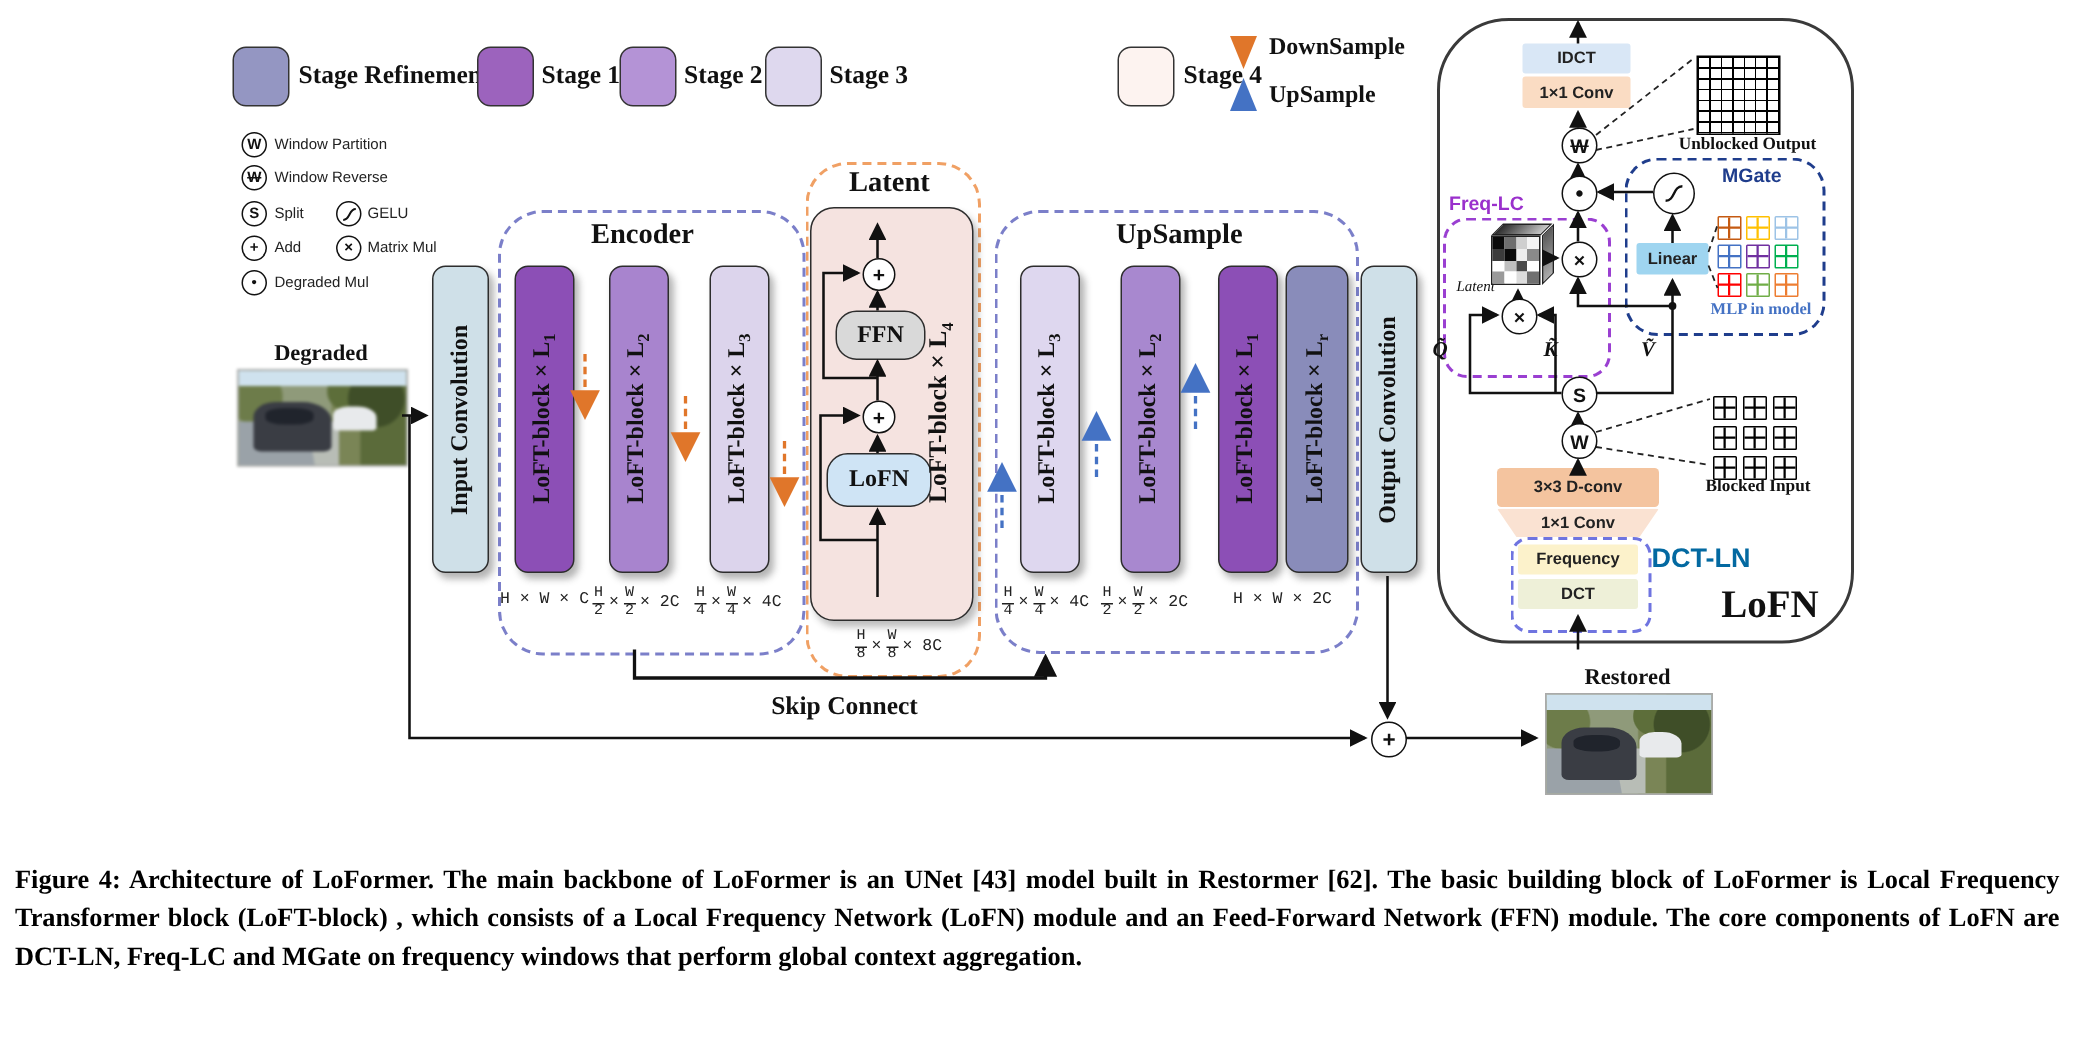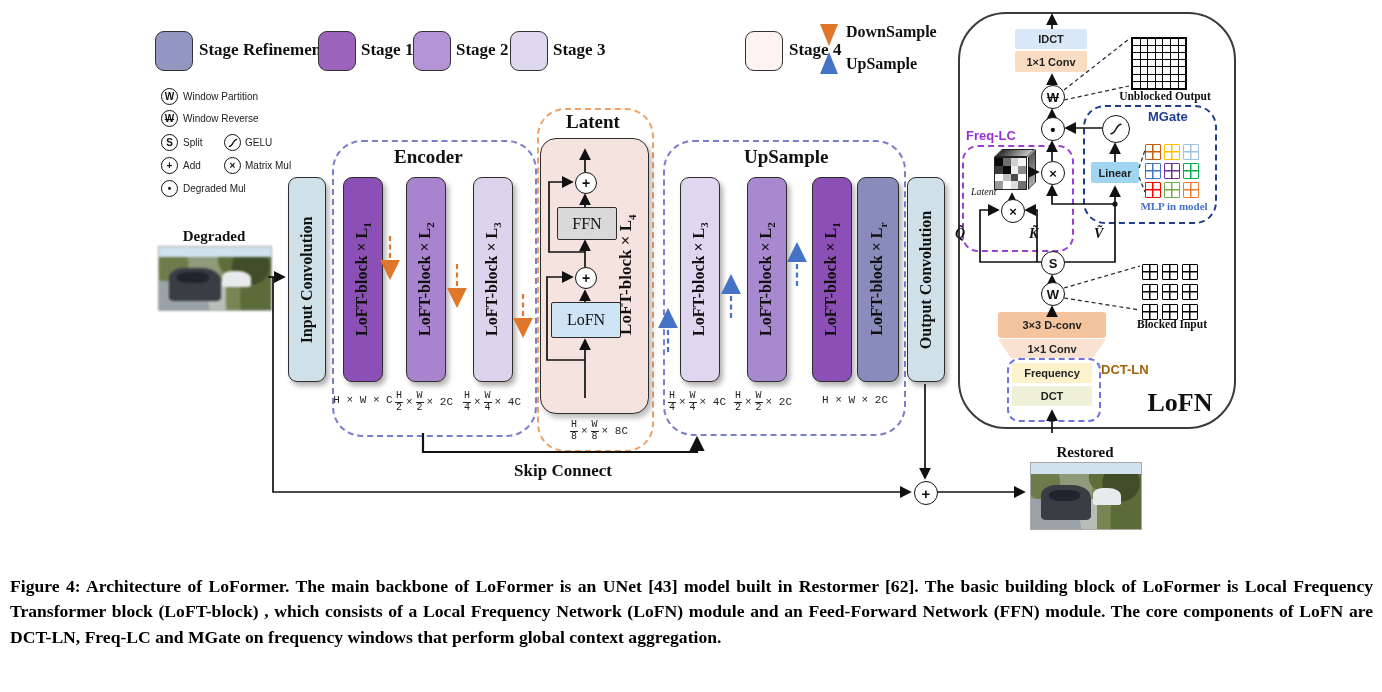--- a/index.html
+++ b/index.html
@@ -42,22 +42,22 @@
   .rot sub{font-size:11px;}
   .convbar{width:36px;background:#cfe0e8;}
   .dashed-region{position:absolute;border:2.5px dashed #7b7fc9;border-radius:30px;}
   .region-title{position:absolute;font-weight:bold;font-size:19px;}
   .dim{position:absolute;font-size:11px;display:flex;align-items:center;gap:3px;transform:translateX(-50%);white-space:nowrap;color:#222;font-family:Liberation Mono, monospace;}
   .fr{display:inline-flex;flex-direction:column;align-items:center;line-height:1.05;font-size:10px;}
   .fr .top{border-bottom:1px solid #222;padding:0 1px;}
   
   .latent-core{position:absolute;left:540px;top:138px;width:107px;height:274px;background:#f5e3e0;
        border:1.6px solid #2d2d2d;border-radius:16px;box-shadow:3px 4px 5px rgba(40,40,40,.3);}
-  .mini-box{position:absolute;border:1.5px solid #2d2d2d;border-radius:2px;display:flex;align-items:center;
-       justify-content:center;font-weight:normal;font-size:16px;}
+  .mini-box{position:absolute;border:1.5px solid #2d2d2d;border-radius:14px;display:flex;align-items:center;
+       justify-content:center;font-weight:bold;font-size:16px;}
   .circ{position:absolute;border:1.4px solid #111;border-radius:50%;background:#fff;z-index:6;
        display:flex;align-items:center;justify-content:center;font:bold 13px "Liberation Sans",sans-serif;line-height:1;}
   .c20{width:20px;height:20px;}
   .c22{width:22px;height:22px;}
   
   .panel{position:absolute;left:958px;top:12px;width:274px;height:413px;border:2px solid #3a3a3a;border-radius:48px;}
   .pbox{position:absolute;display:flex;align-items:center;justify-content:center;z-index:4;
         font:bold 11px "Liberation Sans",sans-serif;border-radius:2px;color:#222;}
   .pdash{position:absolute;border-radius:20px;}
   .pdash-title{position:absolute;font:bold 13px "Liberation Sans",sans-serif;white-space:nowrap;}
@@ -426,18 +426,18 @@
     <span class="tile blk"></span>
     <span class="tile blk"></span>
   </div>
   <div class="grid-label" style="left:1172px;top:318px">Blocked Input</div>
 
   <div class="pbox" style="left:998px;top:312px;width:108px;height:26px;background:#f4c49f;border-radius:3px">3×3 D-conv</div>
   <div class="pbox" style="left:998px;top:339px;width:108px;height:19px;background:#fae2d2;clip-path:polygon(0 0,100% 0,88% 100%,12% 100%)">1×1 Conv</div>
   <div class="pdash" style="left:1007px;top:358px;width:90px;height:60px;border:2px dashed #6f74e0;border-radius:12px"></div>
   <div class="pbox" style="left:1012px;top:363px;width:80px;height:20px;background:#fcf2cb">Frequency</div>
   <div class="pbox" style="left:1012px;top:386px;width:80px;height:20px;background:#eef0d8">DCT</div>
-  <div class="pdash-title" style="left:1101px;top:362px;font-size:13px;color:#a16207">DCT-LN</div>
+  <div class="pdash-title" style="left:1101px;top:362px;font-size:18px;color:#0369a1">DCT-LN</div>
   <div class="lofn-title" style="left:1140px;top:388px;width:80px;text-align:center">LoFN</div>
 
   <p class="caption">Figure 4: Architecture of LoFormer. The main backbone of LoFormer is an UNet [43] model built in Restormer [62]. The basic building block of LoFormer is Local Frequency Transformer block (LoFT-block) , which consists of a Local Frequency Network (LoFN) module and an Feed-Forward Network (FFN) module. The core components of LoFN are DCT-LN, Freq-LC and MGate on frequency windows that perform global context aggregation.</p>
 
 </div>
 
 </body></html>

